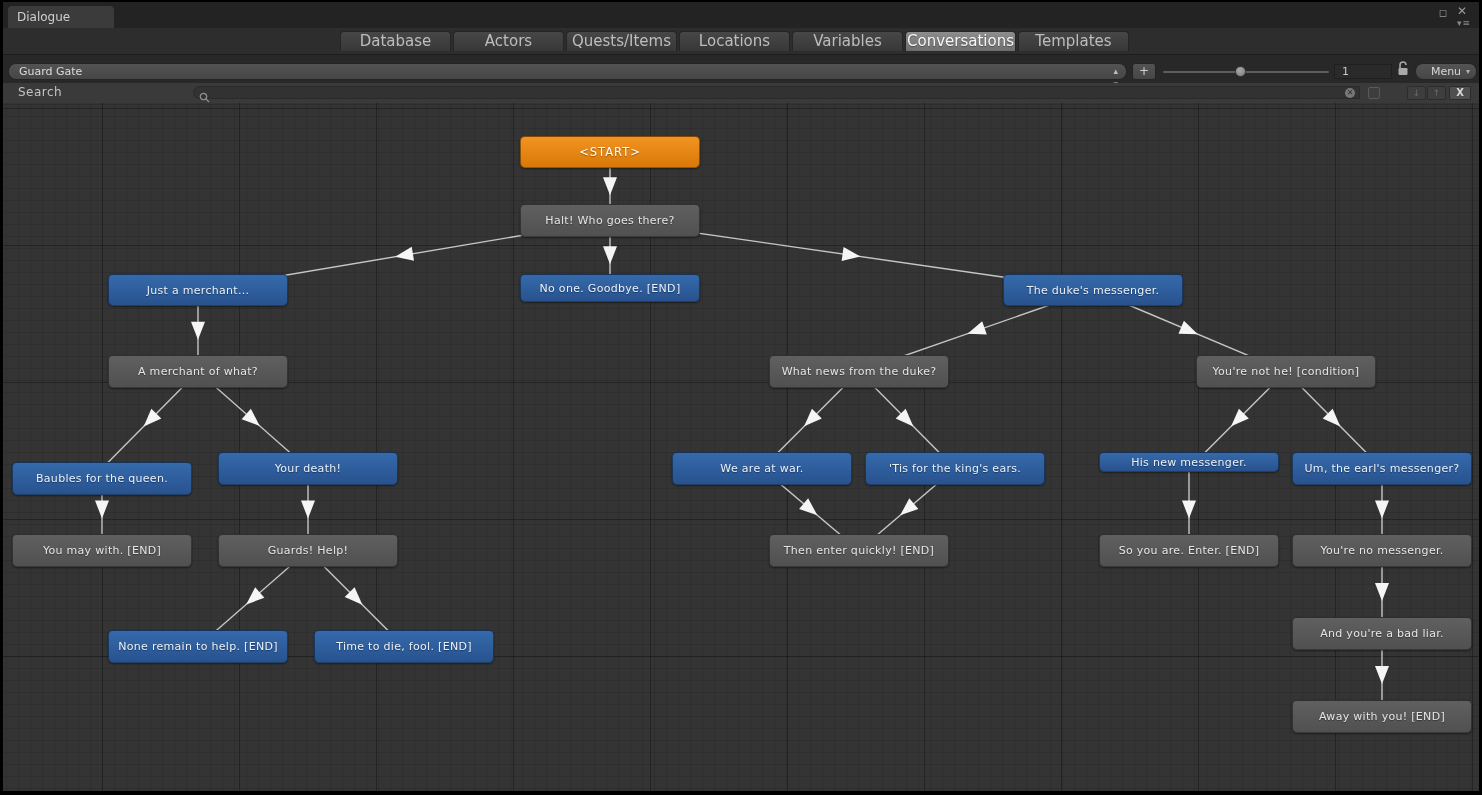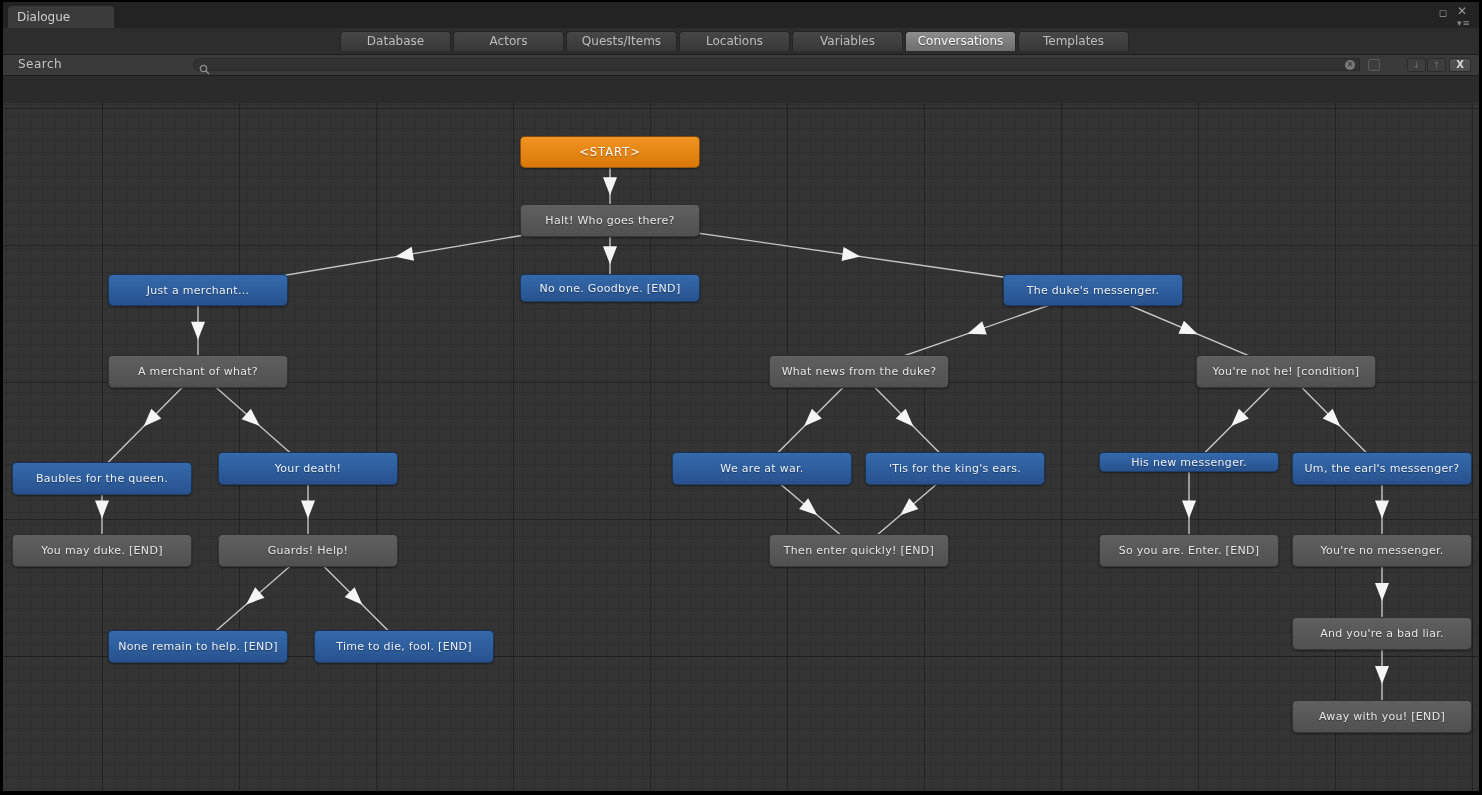--- a/index.html
+++ b/index.html
@@ -13,21 +13,21 @@
   .winbtn{position:absolute;top:2px;color:#9b9b9b;font-size:12px;line-height:14px;cursor:default;}
   #btn-maximize{right:32px;top:4px;font-size:10px;}
   #btn-close{right:12px;}
   #tab-context{position:absolute;right:8px;top:16px;color:#8a8a8a;font-size:9px;letter-spacing:1px;}
 
   
   #toolbar{position:relative;height:26px;background:#2d2d2d;border-bottom:1px solid #1d1d1d;}
   #tab-strip{position:absolute;left:337px;top:3px;display:flex;}
   .tab{width:111px;height:20px;margin-right:2px;background:linear-gradient(#474747,#383838);
     border:1px solid #252525;border-bottom:none;border-radius:4px 4px 0 0;color:#bdbdbd;
-    font-size:12px;text-align:center;line-height:19px;box-sizing:border-box;cursor:default;
+    font-size:15px;text-align:center;line-height:19px;box-sizing:border-box;cursor:default;
     white-space:nowrap;overflow:hidden;}
   .tab.selected{background:linear-gradient(#8d8d8d,#6e6e6e);color:#f6f6f6;text-shadow:0 1px 1px rgba(0,0,0,.35);}
 
   
   #convbar{position:relative;height:28px;background:#282828;}
   #conv-popup{position:absolute;left:5px;top:8px;width:1119px;height:17px;
     background:linear-gradient(#535353,#464646);border:1px solid #242424;border-radius:8px;
     box-sizing:border-box;color:#dcdcdc;font-size:11px;line-height:15px;padding-left:10px;}
   #conv-popup .stepper{position:absolute;right:8px;top:1px;color:#bdbdbd;font-size:9px;line-height:13px;}
   #add-conv-btn{position:absolute;left:1129px;top:8px;width:24px;height:17px;
@@ -97,20 +97,42 @@
         <div class="tab">Database</div>
         <div class="tab">Actors</div>
         <div class="tab">Quests/Items</div>
         <div class="tab">Locations</div>
         <div class="tab">Variables</div>
         <div class="tab selected">Conversations</div>
         <div class="tab">Templates</div>
       </div>
   </div>
 
+  <div id="convbar">
+    <div id="conv-popup">
+      <span>Guard Gate</span>
+      <span class="stepper">▴<br>▾</span>
+    </div>
+    <div id="add-conv-btn">+</div>
+    <div id="zoom-slider">
+      <div id="zoom-track"></div>
+      <div id="zoom-thumb" style="left: 72px;"></div>
+    </div>
+    <div id="zoom-value">1</div>
+    <div id="lock-icon">
+      <svg width="12" height="15" viewBox="0 0 12 15">
+        <path d="M3 7 V4 a3 3 0 0 1 6 0" fill="none" stroke="#a9a9a9" stroke-width="1.6"></path>
+        <rect x="1.5" y="7" width="9" height="7" rx="1.2" fill="#a9a9a9"></rect>
+      </svg>
+    </div>
+    <div id="menu-btn">
+      <span>Menu</span>
+      <span class="caret">▾</span>
+    </div>
+  </div>
 
   <div id="searchbar">
     <div id="search-label">Search</div>
     <div id="search-input">
       <span id="search-glass">
         <svg width="11" height="11" viewBox="0 0 11 11">
           <circle cx="4.5" cy="4.5" r="3.2" fill="none" stroke="#8d8d8d" stroke-width="1.3"></circle>
           <line x1="7" y1="7" x2="10" y2="10" stroke="#8d8d8d" stroke-width="1.3"></line>
         </svg>
       </span>
@@ -180,21 +202,21 @@
         <div class="node pc" style="left: 1000px; top: 171px; width: 180px; height: 32px;">The duke's messenger.</div>
         <div class="node npc" style="left: 105px; top: 252px; width: 180px; height: 33px;">A merchant of what?</div>
         <div class="node npc" style="left: 766px; top: 252px; width: 180px; height: 33px;">What news from the duke?</div>
         <div class="node npc" style="left: 1193px; top: 252px; width: 180px; height: 33px;">You're not he! [condition]</div>
         <div class="node pc" style="left: 9px; top: 359px; width: 180px; height: 33px;">Baubles for the queen.</div>
         <div class="node pc" style="left: 215px; top: 349px; width: 180px; height: 33px;">Your death!</div>
         <div class="node pc" style="left: 669px; top: 349px; width: 180px; height: 33px;">We are at war.</div>
         <div class="node pc" style="left: 862px; top: 349px; width: 180px; height: 33px;">'Tis for the king's ears.</div>
         <div class="node pc" style="left: 1096px; top: 349px; width: 180px; height: 20px;">His new messenger.</div>
         <div class="node pc" style="left: 1289px; top: 349px; width: 180px; height: 33px;">Um, the earl's messenger?</div>
-        <div class="node npc" style="left: 9px; top: 431px; width: 180px; height: 33px;">You may duke. [END]</div>
+        <div class="node npc" style="left: 9px; top: 431px; width: 180px; height: 33px;">You may with. [END]</div>
         <div class="node npc" style="left: 215px; top: 431px; width: 180px; height: 33px;">Guards! Help!</div>
         <div class="node npc" style="left: 766px; top: 431px; width: 180px; height: 33px;">Then enter quickly! [END]</div>
         <div class="node npc" style="left: 1096px; top: 431px; width: 180px; height: 33px;">So you are. Enter. [END]</div>
         <div class="node npc" style="left: 1289px; top: 431px; width: 180px; height: 33px;">You're no messenger.</div>
         <div class="node pc" style="left: 105px; top: 527px; width: 180px; height: 33px;">None remain to help. [END]</div>
         <div class="node pc" style="left: 311px; top: 527px; width: 180px; height: 33px;">Time to die, fool. [END]</div>
         <div class="node npc" style="left: 1289px; top: 514px; width: 180px; height: 33px;">And you're a bad liar.</div>
         <div class="node npc" style="left: 1289px; top: 597px; width: 180px; height: 33px;">Away with you! [END]</div>
       </div>
   </div>

